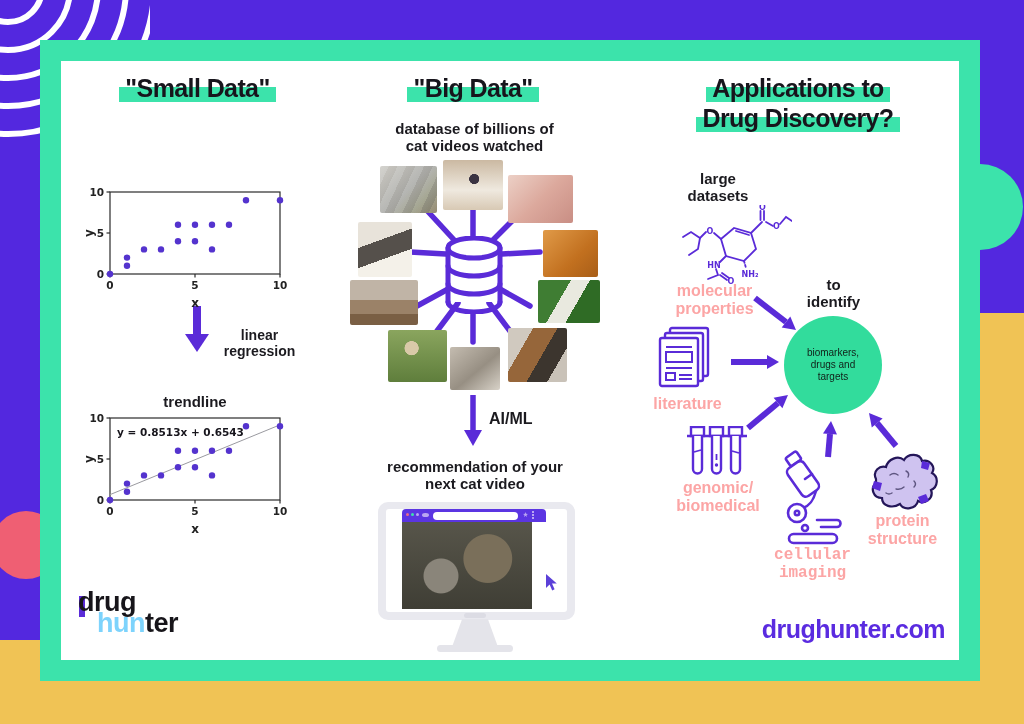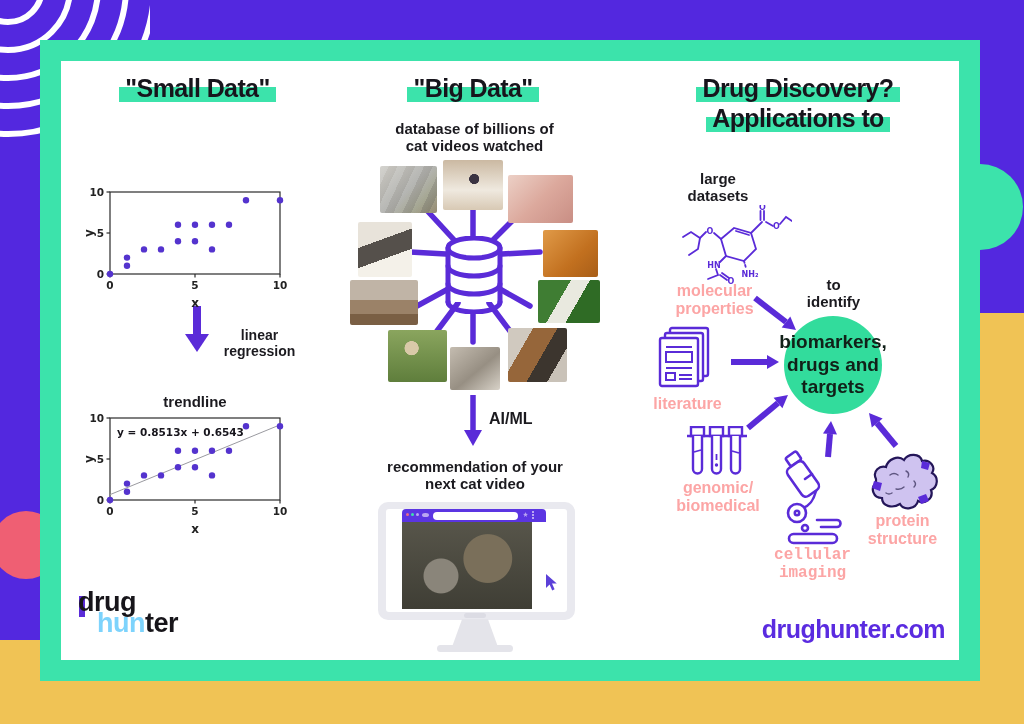--- a/index.html
+++ b/index.html
@@ -29,21 +29,21 @@
   .cat3{background:linear-gradient(135deg,#ecd0c6,#dca99d 50%,#c98e84);}
   .cat4{background:linear-gradient(160deg,#e8e3da 0 35%,#55504b 35% 62%,#f4f1e9 62%);}
   .cat5{background:linear-gradient(135deg,#e09a48,#c2701f 60%,#a85e18);}
   .cat6{background:linear-gradient(180deg,#c0b4a6 0 45%,#9b8268 45% 75%,#7a5f44 75%);}
   .cat7{background:linear-gradient(120deg,#3f7d33 0 38%,#e9e9df 38% 60%,#2f6b25 60%);}
   .cat8{background:radial-gradient(circle at 40% 35%,#d9c9a8 0 14%,rgba(0,0,0,0) 15%),linear-gradient(180deg,#8aa55e,#5f7e3c);}
   .cat9{background:linear-gradient(140deg,#c4bcb0,#978f83 55%,#d8d2c8);}
   .cat10{background:linear-gradient(120deg,#d0c9bf 0 28%,#96663a 28% 55%,#3c352e 55% 78%,#c9c2b8 78%);}
   .video{background:radial-gradient(circle at 30% 62%,#8a857a 0 16%,rgba(0,0,0,0) 17%),radial-gradient(circle at 66% 42%,#7a6f5a 0 24%,rgba(0,0,0,0) 25%),linear-gradient(180deg,#57554a,#3f3e35);}
   .green-circle{width:98px;height:98px;border-radius:50%;background:#32dc9c;display:flex;flex-direction:column;align-items:center;justify-content:center;}
-  .green-circle div{font-weight:700;font-size:19px;color:#112018;line-height:1.18;}
+  .green-circle div{font-weight:400;font-size:10px;color:#112018;line-height:1.18;}
   .logo{color:#17151a;font-weight:800;font-size:27px;letter-spacing:-0.5px;line-height:1;}
   .site{font-weight:800;font-size:25px;color:#5a2be0;text-align:right;letter-spacing:-0.5px;}
 </style>
 </head>
 <body>
 
 <div id="canvas">
 
   <div class="abs yellow" style="left:978px;top:313px;width:46px;height:411px;"></div>
   <div class="abs yellow" style="left:0;top:640px;width:1024px;height:84px;"></div>
@@ -242,22 +242,22 @@
   <div class="abs" style="left:532px;top:511px;width:2px;height:2px;background:#b9a6f2;box-shadow:0 3px 0 #b9a6f2,0 6px 0 #b9a6f2;"></div>
   <div class="abs video" style="left:402px;top:522px;width:130px;height:87px;"></div>
   <svg class="abs" width="14" height="18" style="left:545px;top:574px;">
     <polygon points="1,0 1,14 4.6,10.6 7.2,16.4 9.6,15.2 7,9.6 11.8,9.4" fill="#5b40d8"></polygon>
   </svg>
   <div class="abs" style="left:464px;top:613px;width:22px;height:5px;background:#dcdce4;border-radius:3px;"></div>
   <div class="abs" style="left:452px;top:619px;width:46px;height:28px;background:#e4e4ea;clip-path:polygon(22% 0,78% 0,100% 100%,0 100%);"></div>
   <div class="abs" style="left:437px;top:645px;width:76px;height:7px;background:#e4e4ea;border-radius:4px;"></div>
 
   <div class="abs h" style="left:683px;top:74px;width:230px;">
+    <div><span class="hl">Applications to</span></div>
     <div><span class="hl">Drug Discovery?</span></div>
-    <div><span class="hl">Applications to</span></div>
   </div>
 
   <div class="abs lbl" style="left:668px;top:170px;width:100px;">
     <div>large</div>
     <div>datasets</div>
   </div>
 
   <svg class="abs" width="134" height="82" style="left:658px;top:205px;">
     <g fill="none" stroke="#5a2bd8" stroke-width="1.8" stroke-linecap="round">
 

